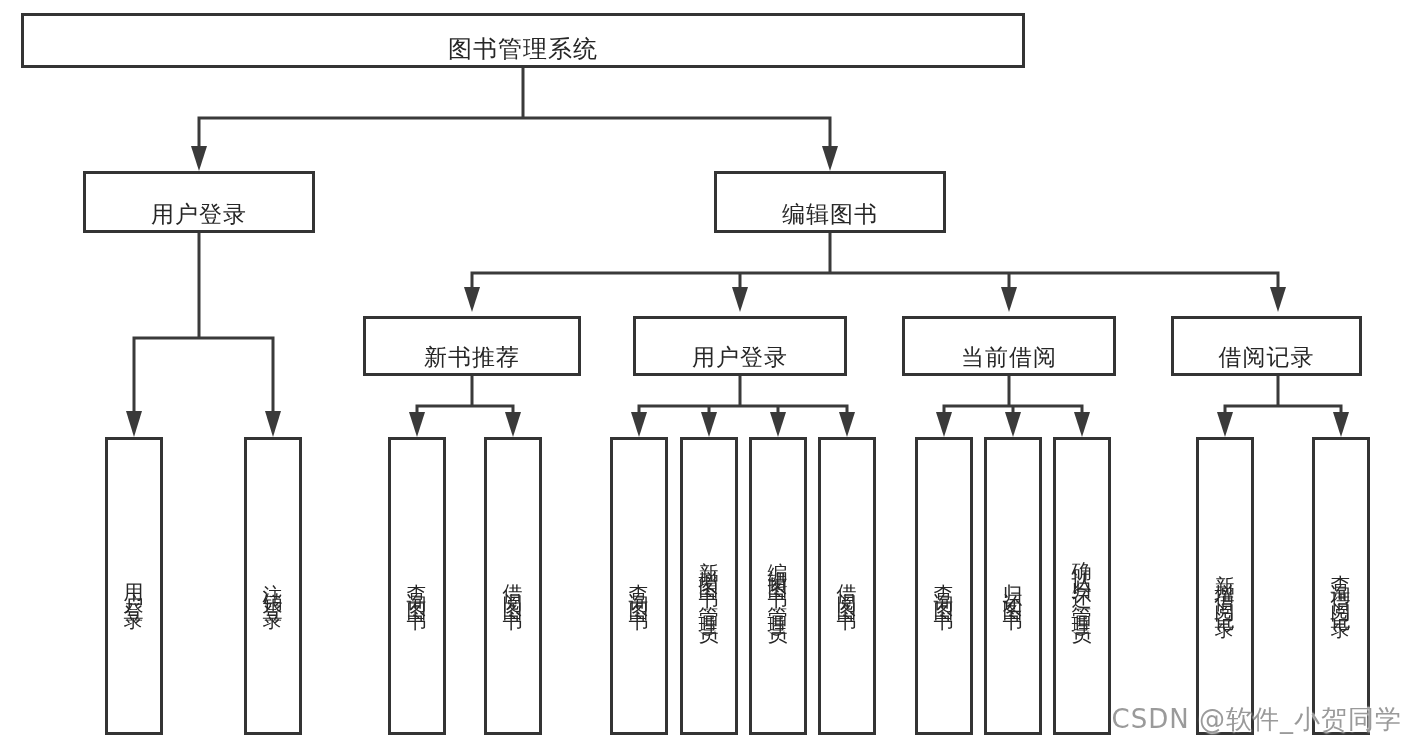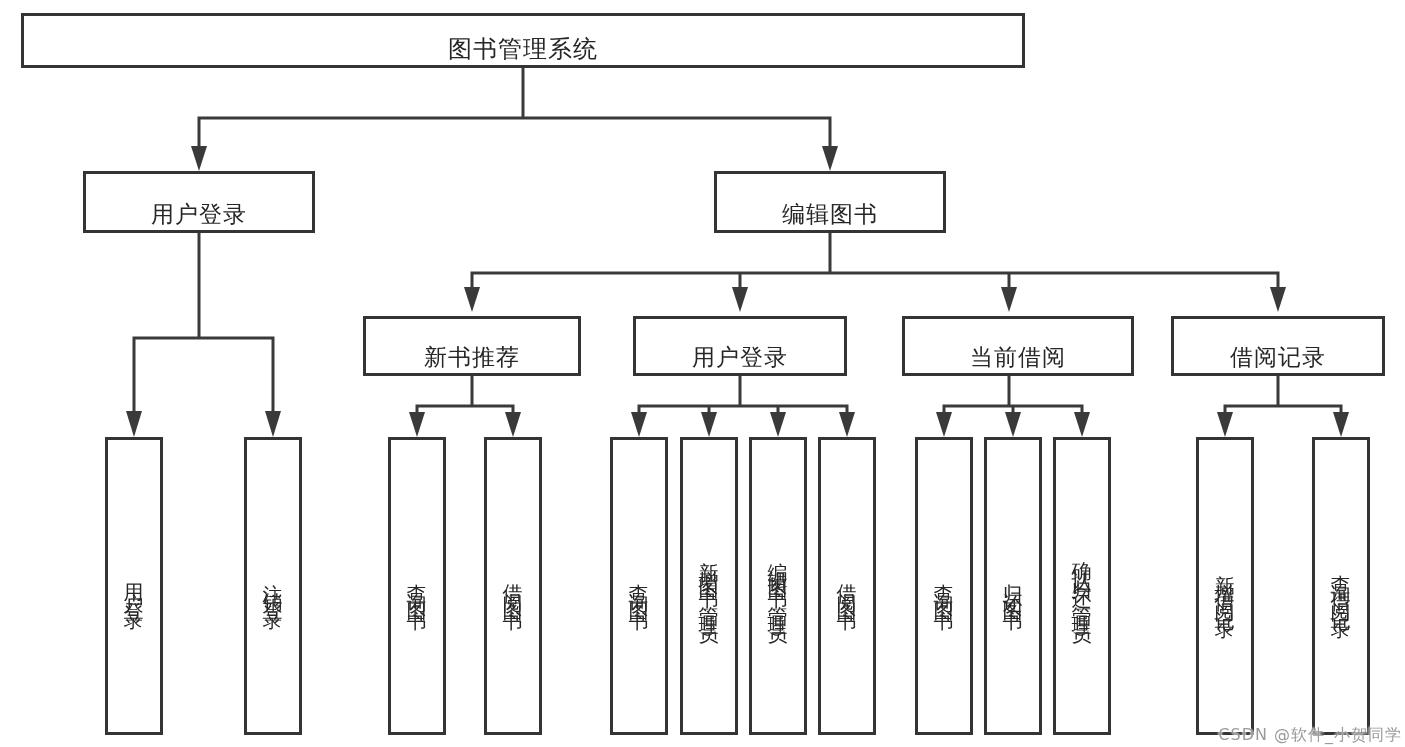--- a/index.html
+++ b/index.html
@@ -45,22 +45,22 @@
   .vbox span{
     writing-mode:vertical-rl;
     text-orientation:mixed;
     font-size:20px;
     letter-spacing:9px;
     line-height:1;
     white-space:nowrap;
   }
   .watermark{
     position:absolute;
-    right:3px;bottom:1px;
-    font-size:16px;
+    right:3px;bottom:10px;
+    font-size:26px;
     color:var(--watermark);
     text-shadow:1px 1px 2px rgba(255,255,255,.9),-1px -1px 2px rgba(255,255,255,.9);
     z-index:2;
     letter-spacing:1px;
   }
 </style>
 </head>
 <body>
 
 <div class="canvas">
@@ -111,24 +111,24 @@
   <div class="box h2" style="left:714px;top:171px;width:232px;height:62px">
     <span>编辑图书</span>
   </div>
 
   <div class="box h3" style="left:363px;top:316px;width:218px;height:60px">
     <span>新书推荐</span>
   </div>
   <div class="box h3" style="left:633px;top:316px;width:214px;height:60px">
     <span>用户登录</span>
   </div>
-  <div class="box h3" style="left:902px;top:316px;width:232px;height:60px">
+  <div class="box h3" style="left:902px;top:316px;width:214px;height:60px">
     <span>当前借阅</span>
   </div>
-  <div class="box h3" style="left:1171px;top:316px;width:214px;height:60px">
+  <div class="box h3" style="left:1171px;top:316px;width:191px;height:60px">
     <span>借阅记录</span>
   </div>
 
   <div class="vbox" style="left:105px">
     <span>用户登录</span>
   </div>
   <div class="vbox" style="left:244px">
     <span>注销登录</span>
   </div>
 

